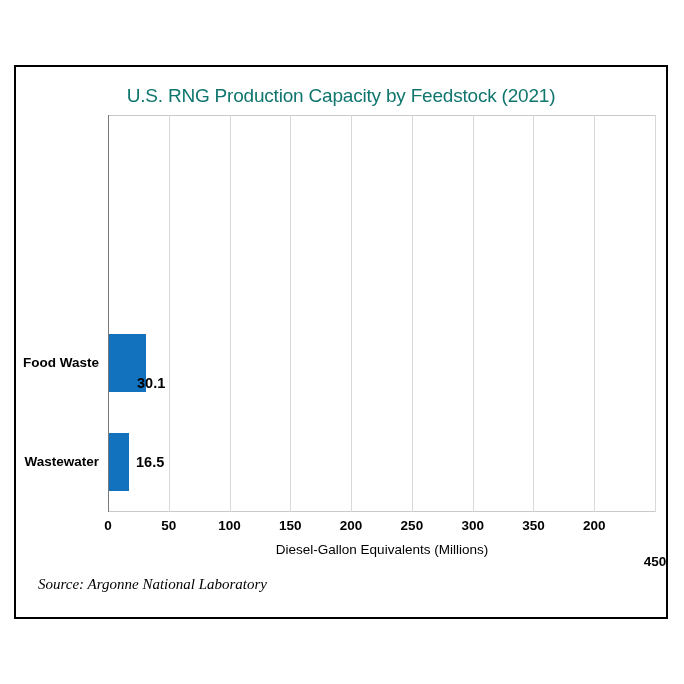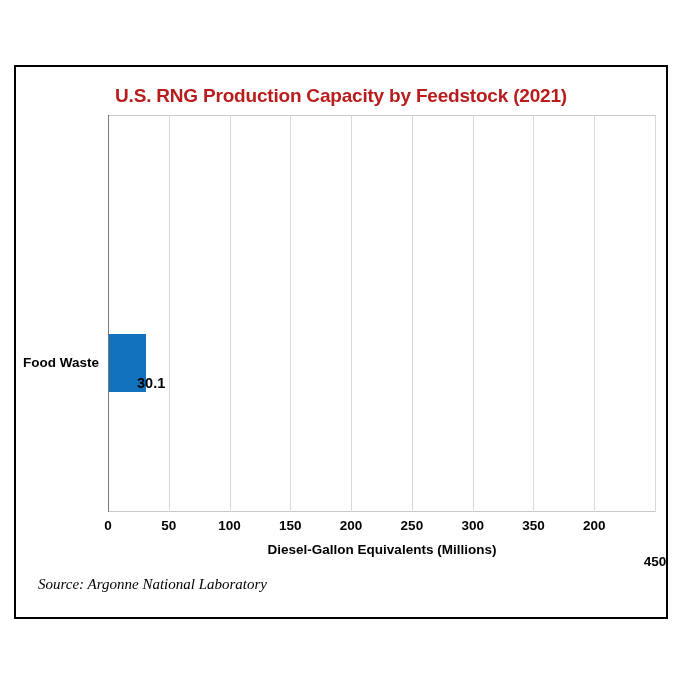--- a/index.html
+++ b/index.html
@@ -23,22 +23,22 @@
     background: #ffffff;
     box-sizing: border-box;
   }
   .chart-title {
     position: absolute;
     left: 0;
     top: 18px;
     width: 100%;
     text-align: center;
     font-size: 19px;
-    font-weight: bold;
-    color: #b91c1c;
+    font-weight: normal;
+    color: #0f766e;
     letter-spacing: -0.2px;
   }
   
   .plot-wrap {
     position: absolute;
     left: 92px;
     top: 48px;
     width: 548px;
     height: 397px;
   }
@@ -126,21 +126,21 @@
     white-space: nowrap;
   }
   .xaxis-title {
     position: absolute;
     left: 0;
     top: 100%;
     margin-top: 30px;
     width: 100%;
     text-align: center;
     font-size: 13.5px;
-    font-weight: bold;
+    font-weight: normal;
     color: #000000;
   }
   .source {
     position: absolute;
     left: 22px;
     bottom: 24px;
     font-size: 15px;
     font-style: italic;
     color: #000000;
     font-family: "Liberation Serif", serif;
@@ -166,20 +166,25 @@
         <div class="gridline" style="left: 486.222px;"></div>
         <div class="gridline" style="left: 547px;"></div>
       </div>
     <div class="axis-left"></div>
     <div class="bars" id="bars">
         <div class="bar-row" style="top: 198.5px; height: 99.25px;">
           <div class="cat-label">Food Waste</div>
           <div class="bar" style="width: 36.5882px; background: rgb(18, 114, 189);"></div>
           <div class="bar-label" style="left: 28px; margin-top: 20px;">30.1</div>
         </div>
+        <div class="bar-row" style="top: 297.75px; height: 99.25px;">
+          <div class="cat-label">Wastewater</div>
+          <div class="bar" style="width: 20.0567px; background: rgb(18, 114, 189);"></div>
+          <div class="bar-label" style="left: 27.0567px;">16.5</div>
+        </div>
       </div>
     <div class="xticks" id="xticks">
         <div class="xtick" style="left: 0px;">0</div>
         <div class="xtick" style="left: 60.7778px;">50</div>
         <div class="xtick" style="left: 121.556px;">100</div>
         <div class="xtick" style="left: 182.333px;">150</div>
         <div class="xtick" style="left: 243.111px;">200</div>
         <div class="xtick" style="left: 303.889px;">250</div>
         <div class="xtick" style="left: 364.667px;">300</div>
         <div class="xtick" style="left: 425.444px;">350</div>

